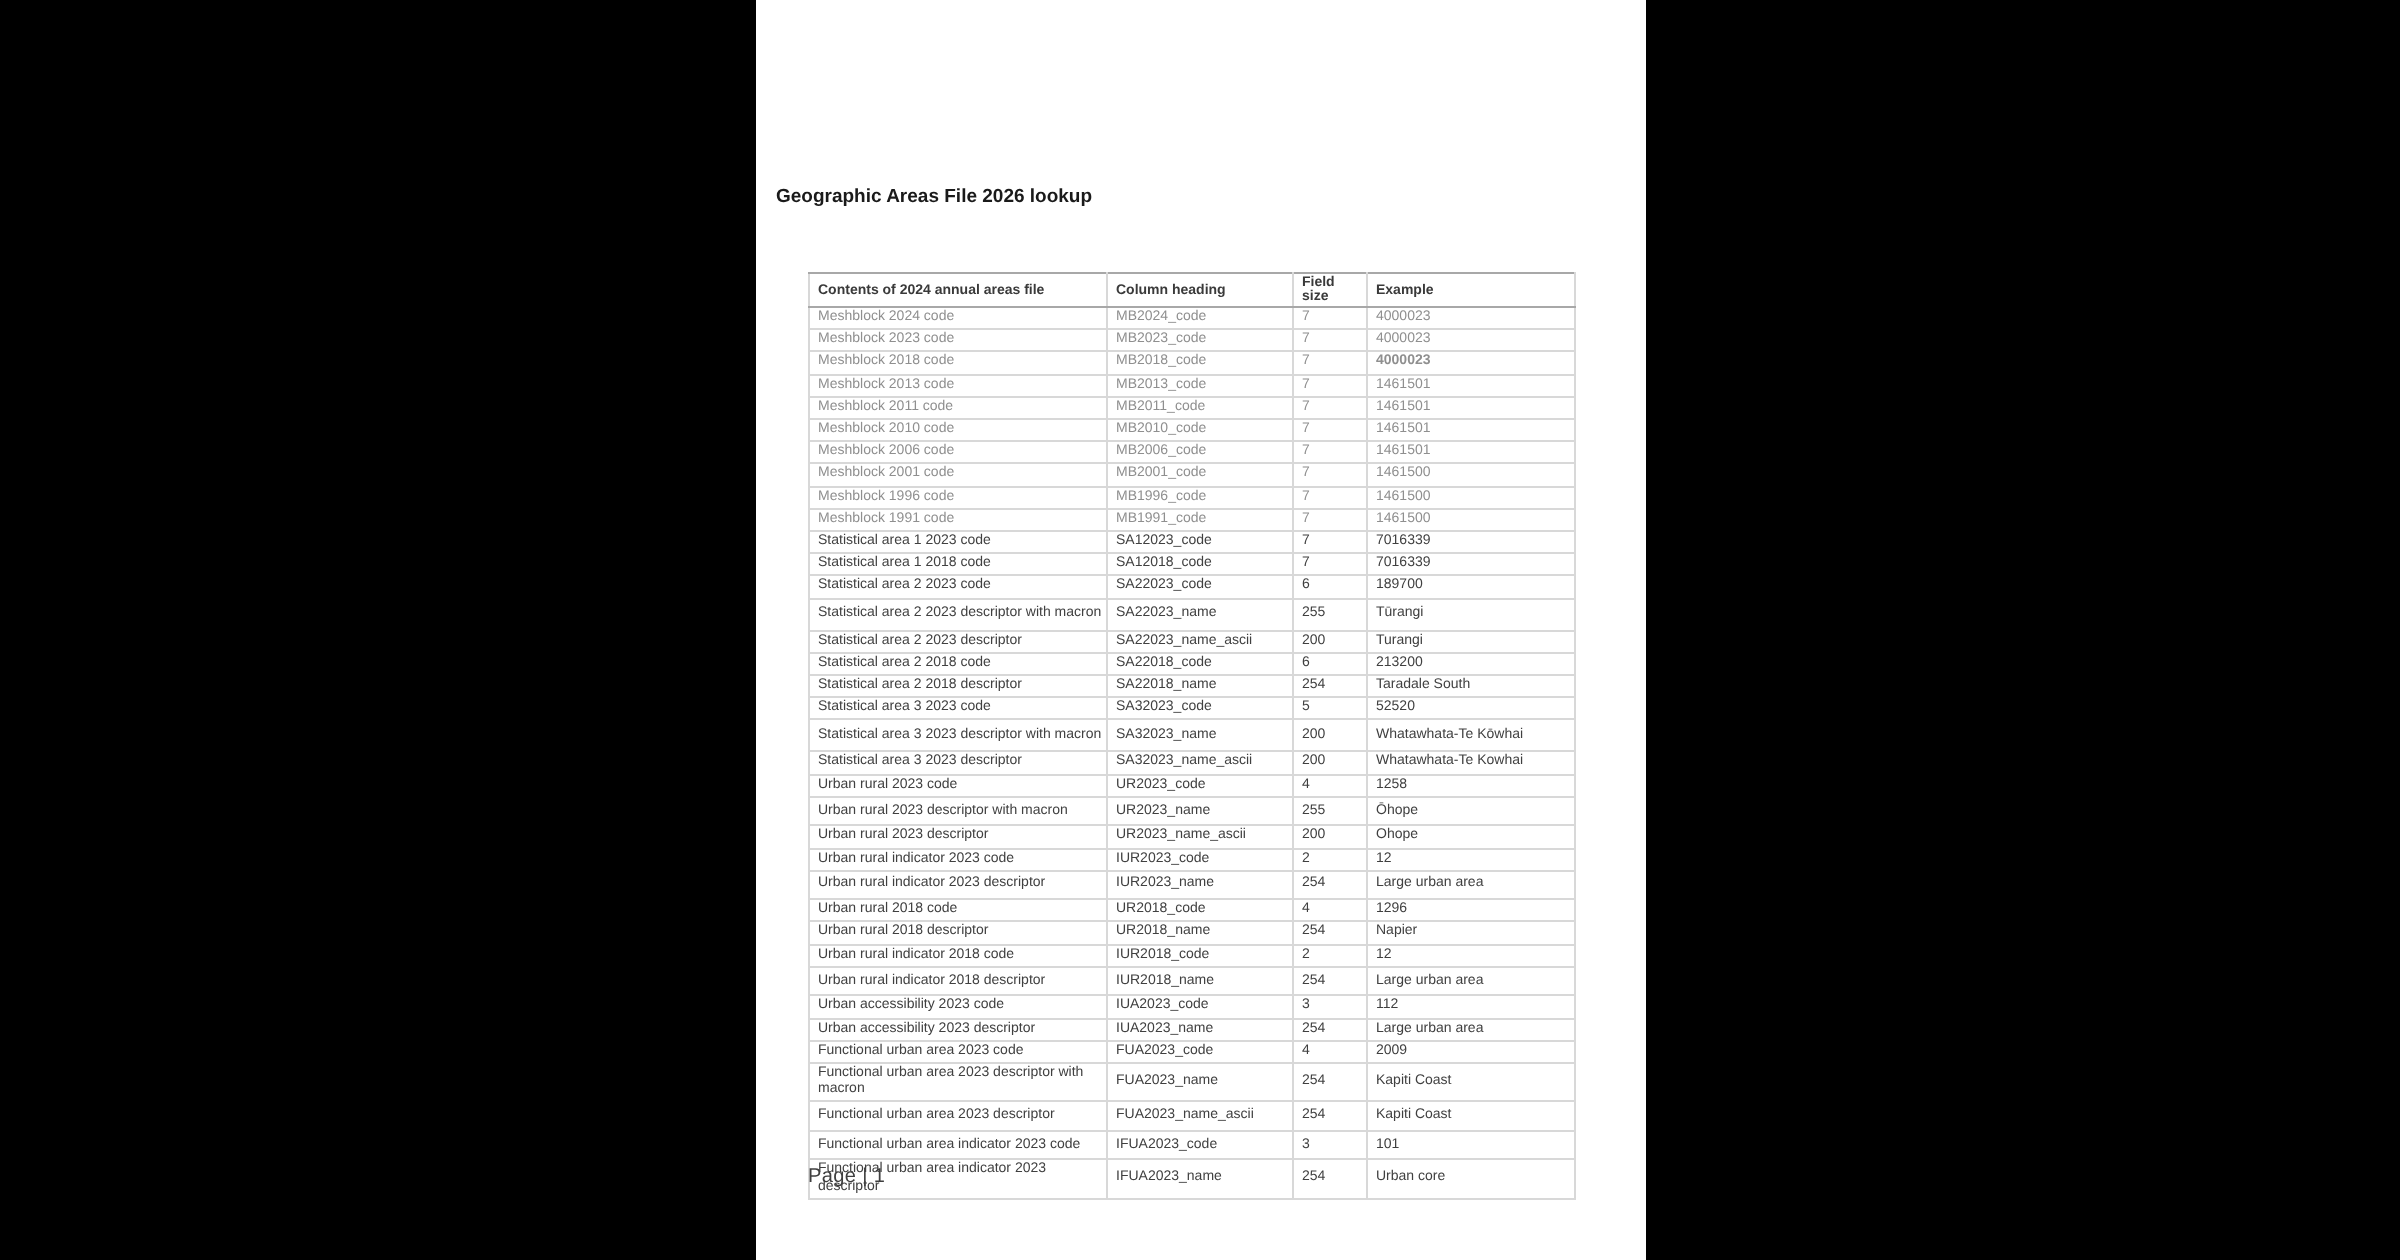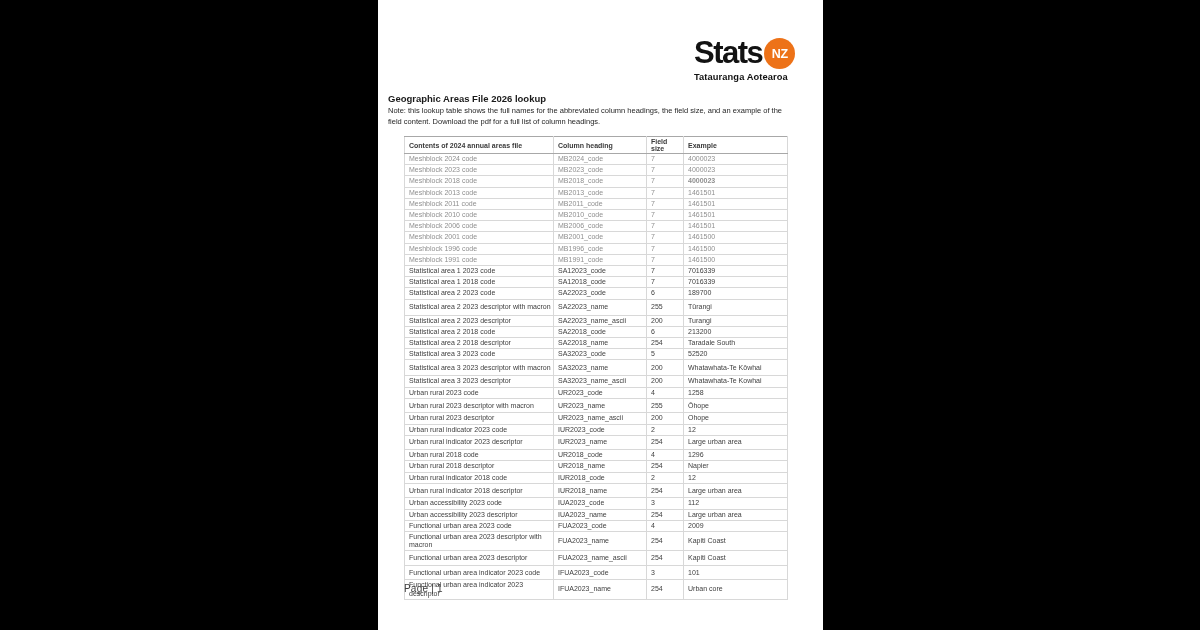--- a/index.html
+++ b/index.html
@@ -68,33 +68,23 @@
   .page-footer {
     position: absolute; left: 26px; top: 583px;
     font-size: 10px; color: #3f3f3f; letter-spacing: 0.2px;
   }
 </style>
 </head>
 <body>
 
 <div class="page">
 
-  <div class="logo">
-    <div class="logo-row">
-      <span class="brand">Stats</span>
-      <span class="badge" style="background: rgb(237, 114, 24);">
-        <span>NZ</span>
-      </span>
-    </div>
-    <div class="tagline">Tatauranga Aotearoa</div>
-  </div>
 
   <h1 class="doc-title">Geographic Areas File 2026 lookup</h1>
 
-  <p class="doc-note">Note: this lookup table shows the full names for the abbreviated column headings, the field size, and an example of the field content. Download the pdf for a full list of column headings.</p>
 
   <table class="lookup">
     <colgroup>
       <col style="width:149px">
       <col style="width:93px">
       <col style="width:37px">
       <col style="width:104px">
     </colgroup>
     <thead>
       <tr>

